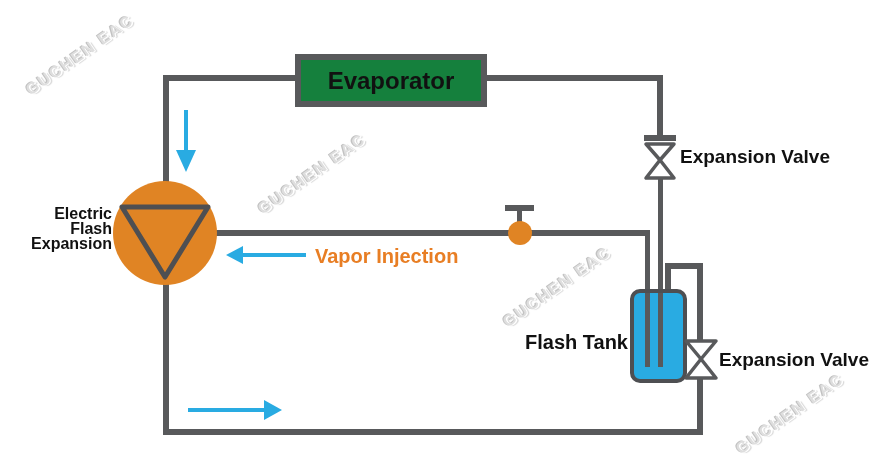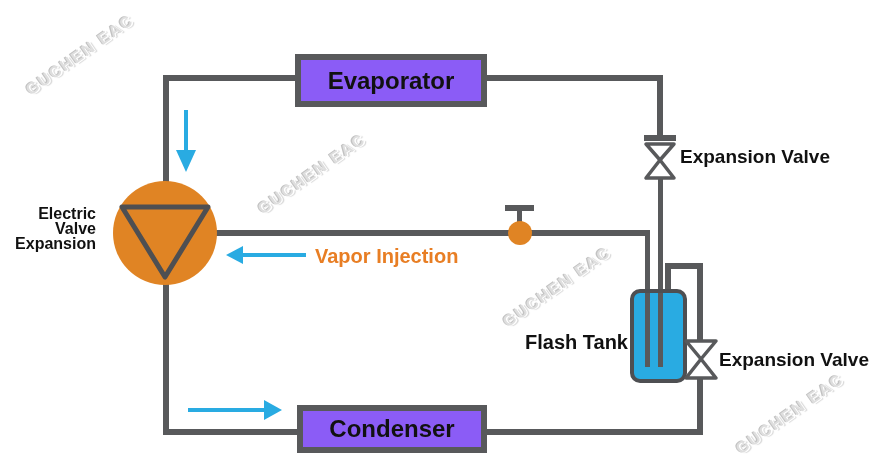--- a/index.html
+++ b/index.html
@@ -19,21 +19,21 @@
     font-weight: bold;
     font-size: 16px;
     letter-spacing: 2px;
     color: #dedede;
     text-shadow: 1px 1px 0 #ffffff, -1px -1px 0 #c2c2c2, 2px 2px 1px #d8d8d8;
     white-space: nowrap;
     user-select: none;
   }
   .unitbox {
     position: absolute;
-    background: #8b5cf6;
+    background: #15803d;
     border: 6px solid #58595B;
     display: flex;
     align-items: center;
     justify-content: center;
     font-weight: bold;
     font-size: 24px;
     color: #111111;
     box-sizing: border-box;
   }
   .label {
@@ -68,23 +68,20 @@
   <div class="pipe" style="left:697px; top:263px; width:6px;  height:81px;"></div>
   <div class="pipe" style="left:697px; top:372px; width:6px;  height:63px;"></div>
 
   <div class="abs" style="left:630px; top:289px; width:57px; height:94px; background:#29ABE2; border:4px solid #4E4F52; border-radius:10px; box-sizing:border-box;"></div>
   <div class="pipe" style="left:645px; top:293px; width:5px; height:74px;"></div>
   <div class="pipe" style="left:658px; top:293px; width:5px; height:74px;"></div>
 
   <div class="unitbox" style="left:295px; top:54px;  width:192px; height:53px;">
     <span>Evaporator</span>
   </div>
-  <div class="unitbox" style="left:297px; top:405px; width:190px; height:48px;">
-    <span>Condenser</span>
-  </div>
 
   <div class="abs" style="left:113px; top:181px; width:104px; height:104px; background:#E08424; border-radius:50%;"></div>
   <svg class="abs" style="left:113px; top:181px;" width="104" height="104" viewBox="0 0 104 104">
     <polygon points="9,26 95,26 52,96" fill="none" stroke="#4E4F52" stroke-width="5" stroke-linejoin="round"></polygon>
   </svg>
 
   <svg class="abs" style="left:642px; top:135px;" width="36" height="46" viewBox="0 0 36 46">
     <rect x="2" y="0" width="32" height="6" fill="#58595B"></rect>
     <polygon points="4,9 32,9 18,25" fill="#ffffff" stroke="#58595B" stroke-width="3.5" stroke-linejoin="round"></polygon>
     <polygon points="18,25 4,43 32,43" fill="#ffffff" stroke="#58595B" stroke-width="3.5" stroke-linejoin="round"></polygon>
@@ -101,23 +98,23 @@
 
   <div class="arrow-line" style="left:184px; top:110px; width:4px; height:42px;"></div>
   <div class="arrow-head" style="left:176px; top:150px; border-left:10px solid transparent; border-right:10px solid transparent; border-top:22px solid #29ABE2;"></div>
 
   <div class="arrow-line" style="left:240px; top:253px; width:66px; height:4px;"></div>
   <div class="arrow-head" style="left:226px; top:246px; border-top:9px solid transparent; border-bottom:9px solid transparent; border-right:17px solid #29ABE2;"></div>
 
   <div class="arrow-line" style="left:188px; top:408px; width:78px; height:4px;"></div>
   <div class="arrow-head" style="left:264px; top:400px; border-top:10px solid transparent; border-bottom:10px solid transparent; border-left:18px solid #29ABE2;"></div>
 
-  <div class="label" style="left:0; top:206px; width:96px; text-align:right; font-size:16px; line-height:15px;">
+  <div class="label" style="left:16px; top:206px; width:96px; text-align:right; font-size:16px; line-height:15px;">
     <div>Electric</div>
-    <div>Valve</div>
+    <div>Flash</div>
     <div>Expansion</div>
   </div>
 
 
   <div class="label" style="left:680px; top:146px; font-size:19px;">Expansion Valve</div>
 
   <div class="label" style="left:719px; top:349px; font-size:19px;">Expansion Valve</div>
 
   <div class="label" style="left:315px; top:245px; font-size:20px; color:#E87E24;">Vapor Injection</div>
 

